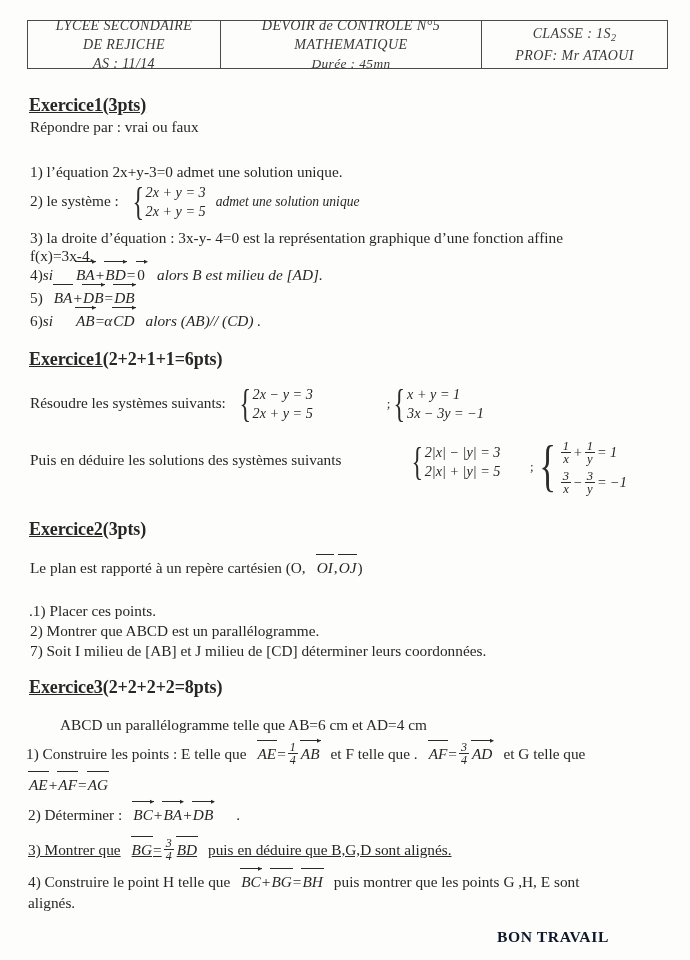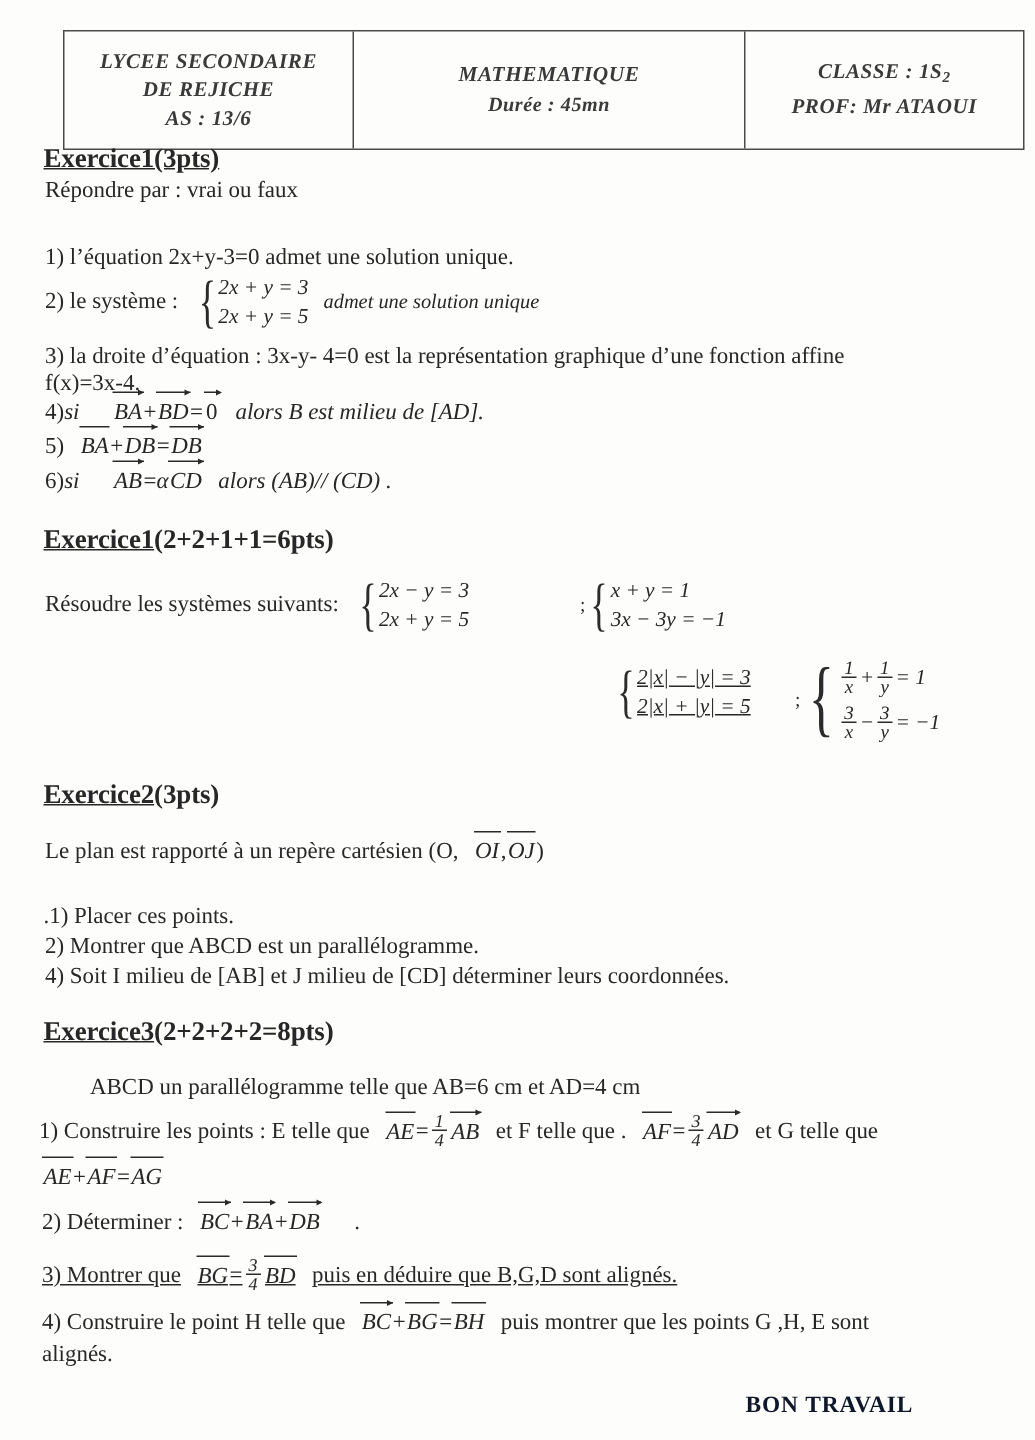--- a/index.html
+++ b/index.html
@@ -19,28 +19,27 @@
     position: relative;
     width: 690px;
     height: 960px;
     padding: 0;
     box-sizing: border-box;
   }
 
   
   .header-table {
     position: absolute;
-    left: 42px;
+    left: 27px;
     top: 20px;
     width: 641px;
-    height: 80px;
+    height: 49px;
     border: 1.2px solid #4a4a4a;
     box-sizing: border-box;
     display: flex;
-    font-weight: bold;
   }
   .hcell {
     box-sizing: border-box;
     display: flex;
     flex-direction: column;
     align-items: center;
     justify-content: center;
     font-style: italic;
     font-family: "Liberation Serif", serif;
     color: #3a3a3a;
@@ -165,42 +164,43 @@
     padding: 0 2px;
   }
   .frac .den {
     font-size: 12.6px;
     line-height: 13px;
     padding: 0 2px;
     border-top: 1.1px solid #2b2b2b;
   }
   .frac.sm .num, .frac.sm .den { font-size: 12px; }
 
-  .abs { font-style: italic; text-decoration: underline; }
+  .abs { font-style: italic; }
 
   .bon {
     position: absolute;
     font-weight: bold;
     font-size: 15.6px;
     letter-spacing: 0.6px;
     color: #0f172a;
   }
 </style>
 </head>
 <body>
 
 <div class="page">
 
   <div class="header-table">
     <div class="hcell c1">
       <div class="ln">LYCEE SECONDAIRE</div>
       <div class="ln">DE REJICHE</div>
-      <div class="ln">AS : 13/6</div>
+      <div class="ln">AS : 11/14</div>
     </div>
     <div class="hcell c2">
+      <div class="ln">DEVOIR de CONTROLE N°5</div>
       <div class="ln">MATHEMATIQUE</div>
       <div class="ln small">Durée : 45mn</div>
     </div>
     <div class="hcell c3">
       <div class="ln"><span>CLASSE : 1S</span><sub>2</sub></div>
       <div class="ln">PROF: Mr ATAOUI</div>
     </div>
   </div>
 
   <div class="blk ex-head all-u" style="left:29px; top:96px;">Exercice1(3pts)</div>
@@ -247,20 +247,21 @@
         </span>
       </span><span style="display:inline-block;width:74px;"></span><span style="font-size:13px;">;</span><span class="sys">
         <span class="brace">{</span>
         <span class="sys-rows">
           <span class="r">x + y = 1</span>
           <span class="r">3x − 3y = −1</span>
         </span>
       </span>
   </div>
 
+  <div class="blk" style="left:30px; top:450px;">Puis en déduire les solutions des systèmes suivants</div>
 
   <div class="blk" style="left:408px; top:443px;">
     <span class="sys">
         <span class="brace">{</span>
         <span class="sys-rows">
           <span class="r abs">2|x| − |y| = 3</span>
           <span class="r abs">2|x| + |y| = 5</span>
         </span>
       </span>
   </div>
@@ -289,21 +290,21 @@
 
   <div class="blk ex-head" style="left:29px; top:520px;">
     <span class="u">Exercice2</span><span>(3pts)</span>
   </div>
 
   <div class="blk" style="left:30px; top:558px;">
     <span>Le plan est rapporté à un repère cartésien (O,</span><span class="sp"></span><span class="vec bar">OI</span><span>,</span><span class="vec bar">OJ</span><span>)</span>
   </div>
   <div class="blk" style="left:29px; top:601px;">.1) Placer  ces points.</div>
   <div class="blk" style="left:30px; top:621px;">2) Montrer que ABCD est un parallélogramme.</div>
-  <div class="blk" style="left:30px; top:641px;"> 4) Soit I milieu de [AB]  et J milieu de [CD] déterminer leurs coordonnées.</div>
+  <div class="blk" style="left:30px; top:641px;"> 7) Soit I milieu de [AB]  et J milieu de [CD] déterminer leurs coordonnées.</div>
 
   <div class="blk ex-head" style="left:29px; top:678px;">
     <span class="u">Exercice3</span><span>(2+2+2+2=8pts)</span>
   </div>
 
   <div class="blk" style="left:60px; top:715px;">ABCD un parallélogramme telle que AB=6 cm et AD=4 cm</div>
 
   <div class="blk" style="left:26px; top:742px;">
     <span>1) Construire les points : E telle que</span><span class="sp"></span><span class="vec bar">AE</span><span>=</span><span class="frac sm">
         <span class="num">1</span>

